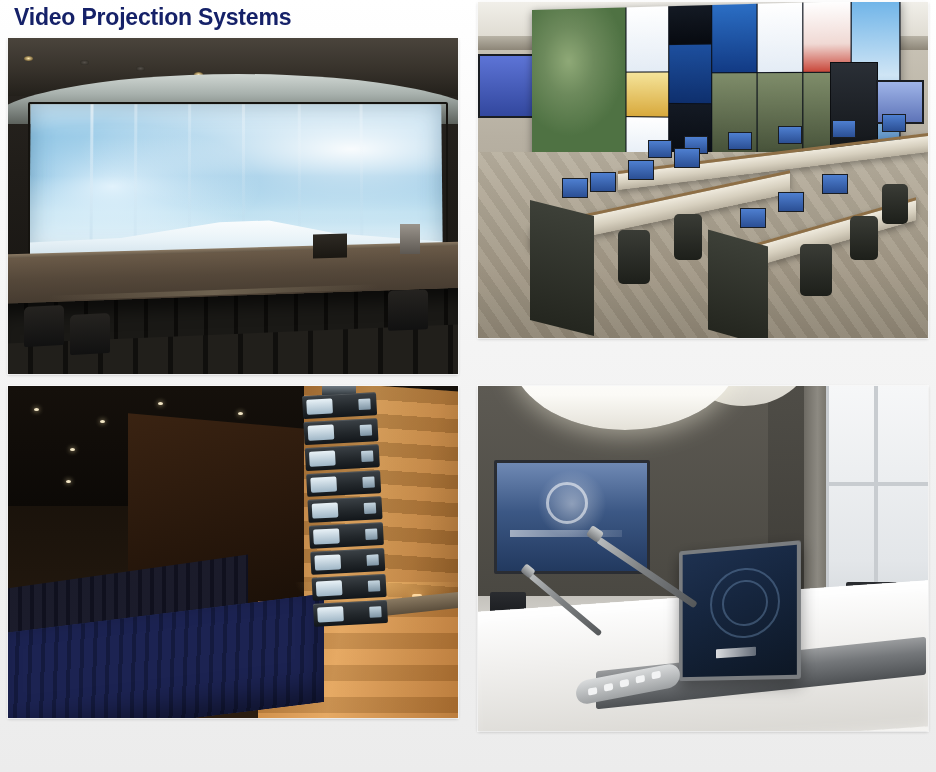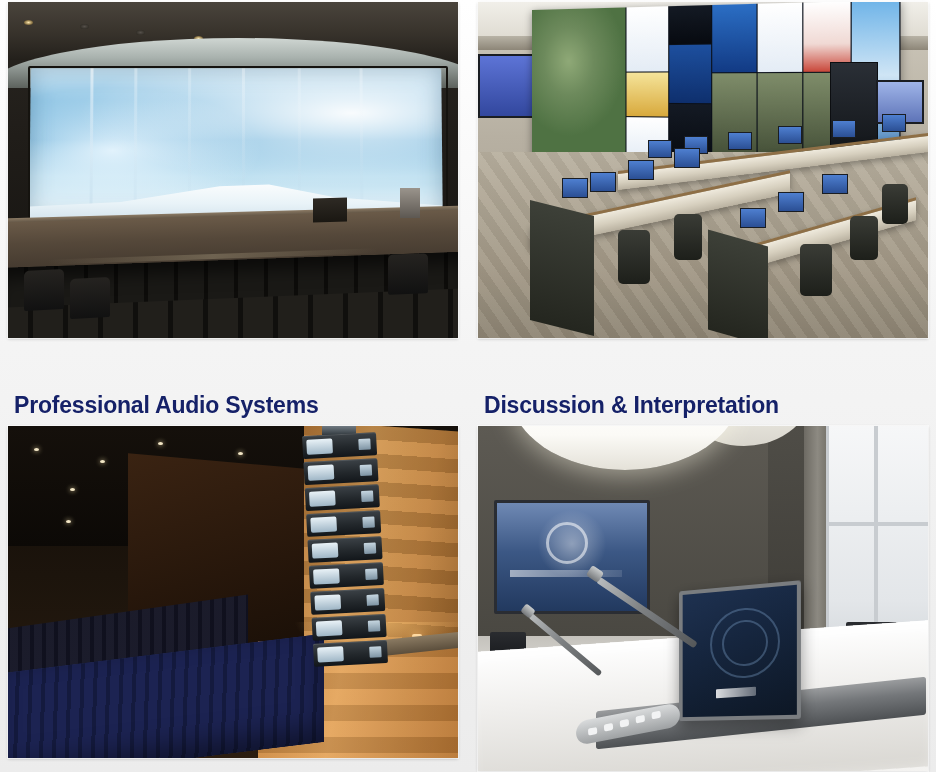--- a/index.html
+++ b/index.html
@@ -371,20 +371,21 @@
     position:absolute;border-radius:2px;
     background:linear-gradient(180deg,#2a2c30,#16181b);
   }
 </style>
 </head>
 <body>
 
 <div class="grid">
 
   <div class="cell tl">
+    <div class="heading">Video Projection Systems</div>
     <div class="photo proj">
       <div class="layer ceiling"></div>
       <div class="layer spot" style="left:16px;top:18px;"></div>
       <div class="layer spot d" style="left:72px;top:22px;"></div>
       <div class="layer spot d" style="left:128px;top:28px;"></div>
       <div class="layer spot" style="left:186px;top:34px;"></div>
       <div class="layer spot d" style="left:244px;top:38px;"></div>
       <div class="layer spot d" style="left:302px;top:42px;"></div>
       <div class="layer spot d" style="left:360px;top:44px;"></div>
       <div class="layer ceil-curve"></div>
@@ -484,21 +485,20 @@
       <div class="mon" style="left:262px;top:206px;width:24px;height:18px;"></div>
       <div class="mon" style="left:300px;top:190px;width:24px;height:18px;"></div>
       <div class="mon" style="left:344px;top:172px;width:24px;height:18px;"></div>
       <div class="chair" style="left:322px;top:242px;width:32px;height:52px;"></div>
       <div class="chair" style="left:372px;top:214px;width:28px;height:44px;"></div>
       <div class="chair" style="left:404px;top:182px;width:26px;height:40px;"></div>
     </div>
   </div>
 
   <div class="cell bl">
-    <div class="heading">Professional Audio Systems</div>
     <div class="photo aud">
       <div class="layer ceiling"></div>
       <div class="layer cl" style="left:26px;top:22px;"></div>
       <div class="layer cl" style="left:92px;top:34px;"></div>
       <div class="layer cl" style="left:150px;top:16px;"></div>
       <div class="layer cl" style="left:196px;top:44px;"></div>
       <div class="layer cl" style="left:230px;top:26px;"></div>
       <div class="layer cl" style="left:62px;top:62px;"></div>
       <div class="layer cl" style="left:126px;top:54px;"></div>
       <div class="layer cl" style="left:178px;top:74px;"></div>
@@ -527,21 +527,20 @@
         <div class="box"></div>
         <div class="box"></div>
         <div class="box"></div>
         <div class="box"></div>
         <div class="box"></div>
       </div>
     </div>
   </div>
 
   <div class="cell br">
-    <div class="heading">Discussion &amp; Interpretation</div>
     <div class="photo disc">
       <div class="layer wall"></div>
       <div class="layer wallr"></div>
       <div class="layer curtain"></div>
       <div class="layer window">
         <div class="mullion" style="left:0;top:0;width:3px;height:250px;"></div>
         <div class="mullion" style="left:48px;top:0;width:4px;height:250px;"></div>
         <div class="mullion" style="left:0;top:96px;width:102px;height:4px;"></div>
       </div>
       <div class="layer lamp2"></div>

